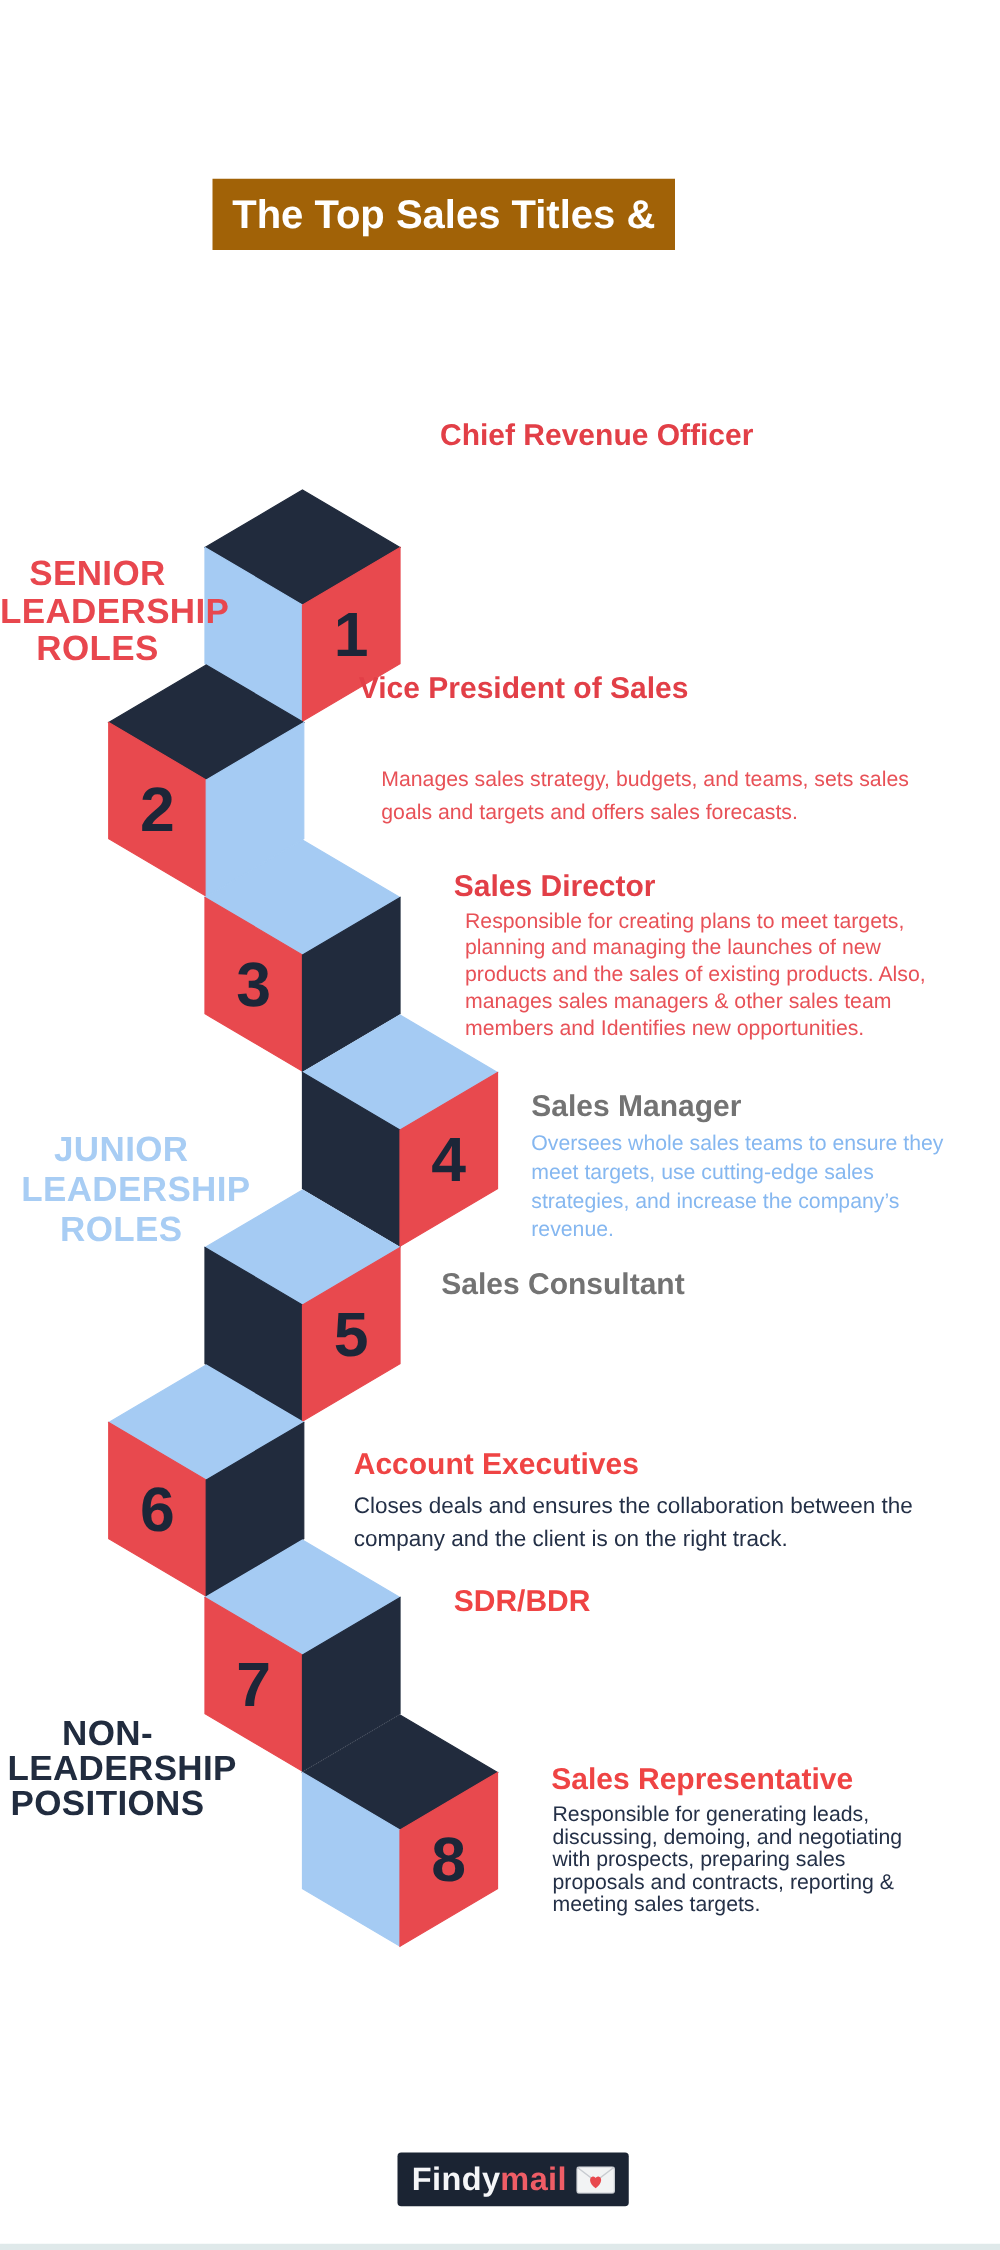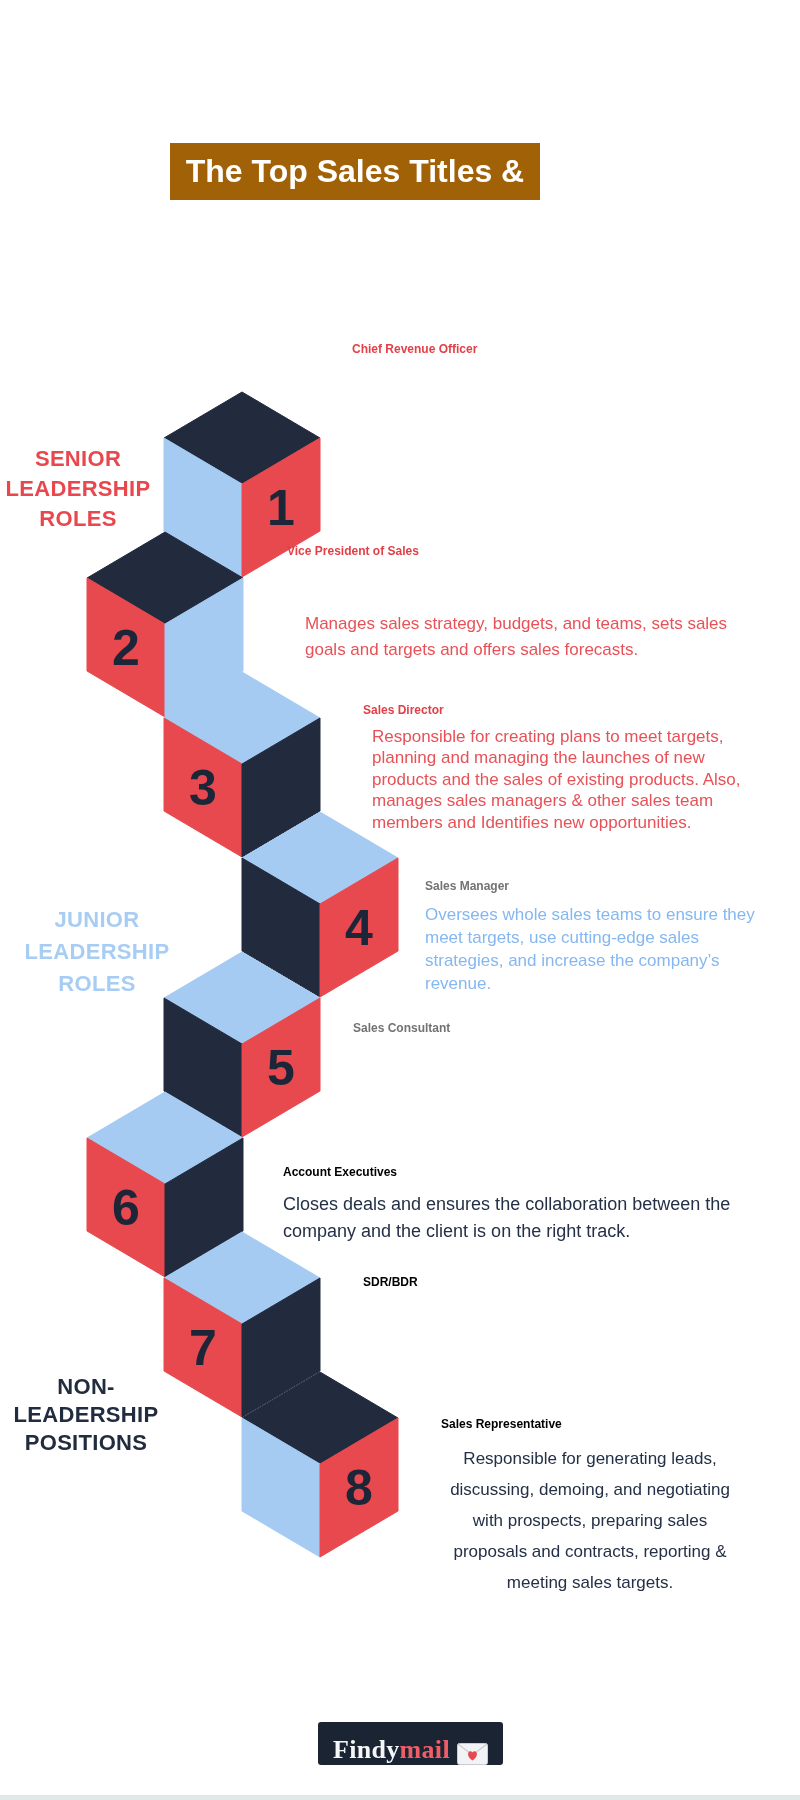--- a/index.html
+++ b/index.html
@@ -11,50 +11,50 @@
   .title-block{position:absolute;background:#a16207;color:#ffffff;
     font-weight:bold;text-align:center;}
   #title-block-1{left:170px;top:143px;width:370px;height:57px;
     font-size:32px;line-height:57px;}
   #title-block-2{left:143px;top:200px;width:425px;height:34px;
     font-size:32px;line-height:32px;}
   
   #stairs{position:absolute;left:0;top:0;}
   
   .role-label{position:absolute;font-weight:bold;text-align:center;
-    font-size:22px;letter-spacing:0.3px;}
+    font-size:28px;letter-spacing:0.3px;}
   #label-senior{left:0px;top:444px;width:156px;line-height:30px;color:#e8474e;}
   #label-junior{left:17px;top:904px;width:160px;line-height:32px;color:#a8cdf4;}
   #label-non{left:6px;top:1373px;width:160px;line-height:28px;color:#212c3f;}
   
-  .sec-title{position:absolute;font-weight:bold;font-size:12px;line-height:24px;}
+  .sec-title{position:absolute;font-weight:bold;font-size:24px;line-height:24px;}
   .sec-body{position:absolute;font-size:17px;white-space:pre-line;}
   .red-h{color:#e23f47;} .red-b{color:#e85157;}
   .blue-h{color:#737373;} .blue-b{color:#85b7f0;}
-  .navy-h{color:#000000;} .navy-b{color:#243047;}
+  .navy-h{color:#ef4444;} .navy-b{color:#243047;}
   #s1h{left:352px;top:337px;}
   #s1b{left:352px;top:366px;line-height:20.6px;width:360px;}
   #s2h{left:287px;top:539px;}
   #s2b{left:305px;top:611px;line-height:25.5px;width:470px;}
   #s3h{left:363px;top:698px;}
   #s3b{left:372px;top:726px;line-height:21.4px;width:400px;}
   #s4h{left:425px;top:874px;}
   #s4b{left:425px;top:903px;line-height:23px;width:345px;}
   #s5h{left:353px;top:1016px;}
   #s5b{left:353px;top:1043px;line-height:22.3px;width:420px;}
   #s6h{left:283px;top:1160px;}
   #s6b{left:283px;top:1191px;line-height:26.5px;font-size:18px;width:480px;}
   #s7h{left:363px;top:1270px;}
   #s7b{left:363px;top:1305px;line-height:22px;width:390px;}
   #s8h{left:441px;top:1412px;}
-  #s8b{left:425px;top:1443px;line-height:31px;width:330px;text-align:center;}
+  #s8b{left:442px;top:1443px;line-height:18px;width:330px;}
   
   #logo{position:absolute;left:318px;top:1722px;width:185px;height:43px;
-    background:#1b2433;border-radius:3px;display:flex;align-items:flex-end;
-    justify-content:center;gap:7px;font-family:Liberation Serif, serif;}
+    background:#1b2433;border-radius:3px;display:flex;align-items:center;
+    justify-content:center;gap:7px;}
   #logo .brand{font-size:26px;font-weight:600;letter-spacing:0.3px;}
   #logo .brand-white{color:#f5f6f8;}
   #logo .brand-red{color:#ef5d66;}
   #bottom-strip{position:absolute;left:0;top:1795px;width:800px;height:5px;
     background:#dfe9ea;}
 </style>
 </head>
 <body>
 
 <div id="canvas">

